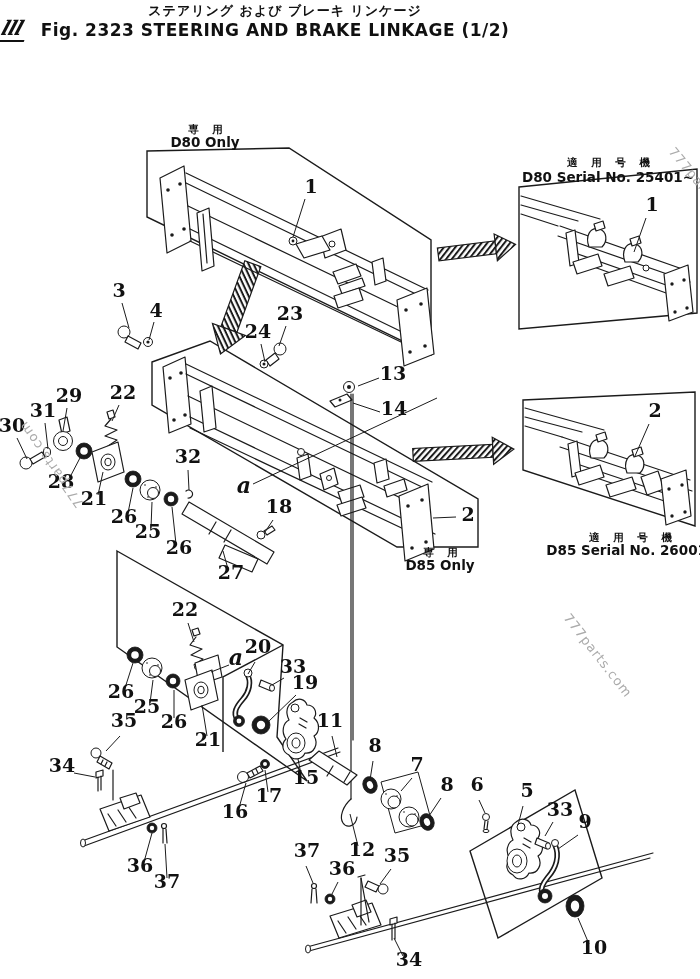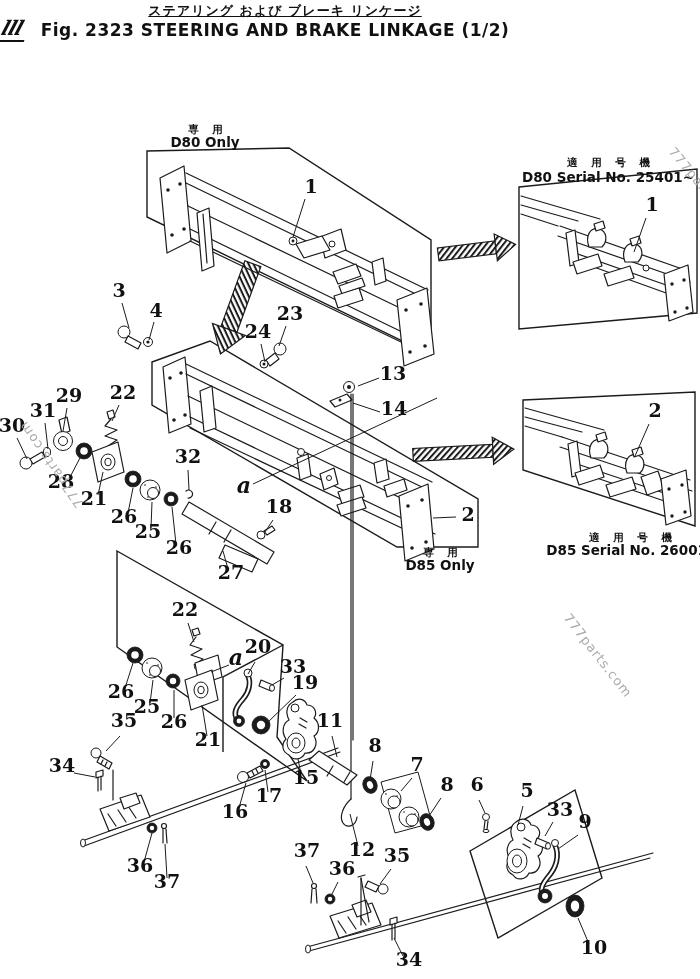--- a/index.html
+++ b/index.html
@@ -1,19 +1,19 @@
 <!DOCTYPE html>
 <html><head>
 <meta charset="utf-8">
 <style>
   html,body{margin:0;padding:0;background:#fff;}
   .page{position:relative;width:700px;height:979px;background:#fff;overflow:hidden;
         font-family:"DejaVu Sans",sans-serif;color:#111;}
   .hdr-jp{position:absolute;left:0;top:2px;width:570px;text-align:center;
-          font:700 13px "DejaVu Sans",sans-serif;letter-spacing:1px;text-decoration:underline;}
+          font:700 13px "DejaVu Sans",sans-serif;letter-spacing:1px;}
   .hdr-en{position:absolute;left:0;top:20px;width:550px;text-align:center;
           font:700 17px "DejaVu Sans",sans-serif;letter-spacing:.5px;}
   .corner{position:absolute;left:2px;top:16px;font:italic 700 20px "DejaVu Serif",serif;
           letter-spacing:-1px;border-bottom:2px solid #111;padding-right:6px;transform:skewX(-18deg);}
   svg{position:absolute;left:0;top:0;}
   .ln{stroke:#1b1b1b;stroke-width:1.2;fill:none;stroke-linecap:round;stroke-linejoin:round;}
   .box{stroke:#1b1b1b;stroke-width:1.4;fill:none;stroke-linejoin:miter;}
   .pl{stroke:#1b1b1b;stroke-width:1.2;fill:#fff;stroke-linejoin:round;}
   .ld{stroke:#1b1b1b;stroke-width:1;fill:none;}
   .dk{fill:#1b1b1b;stroke:#1b1b1b;stroke-width:.8;}

